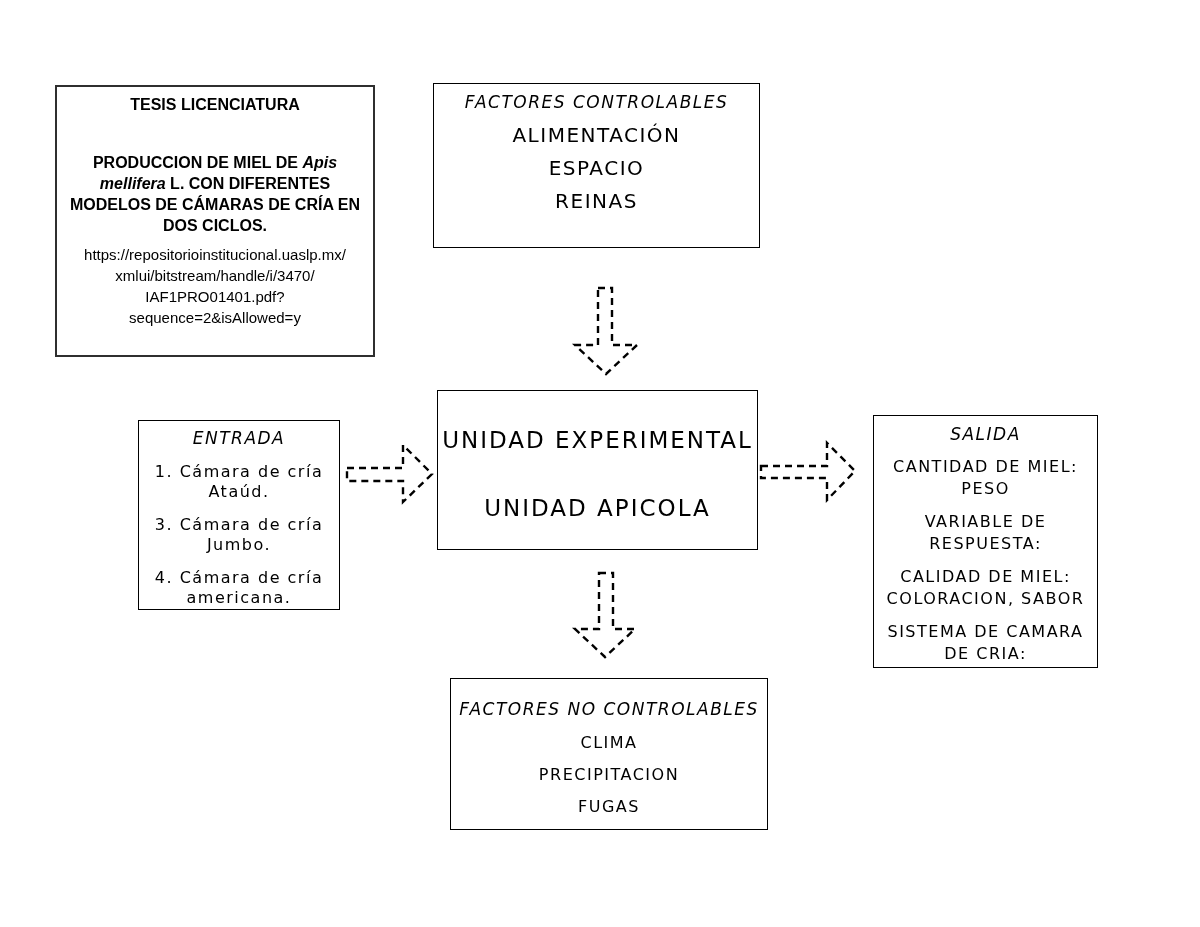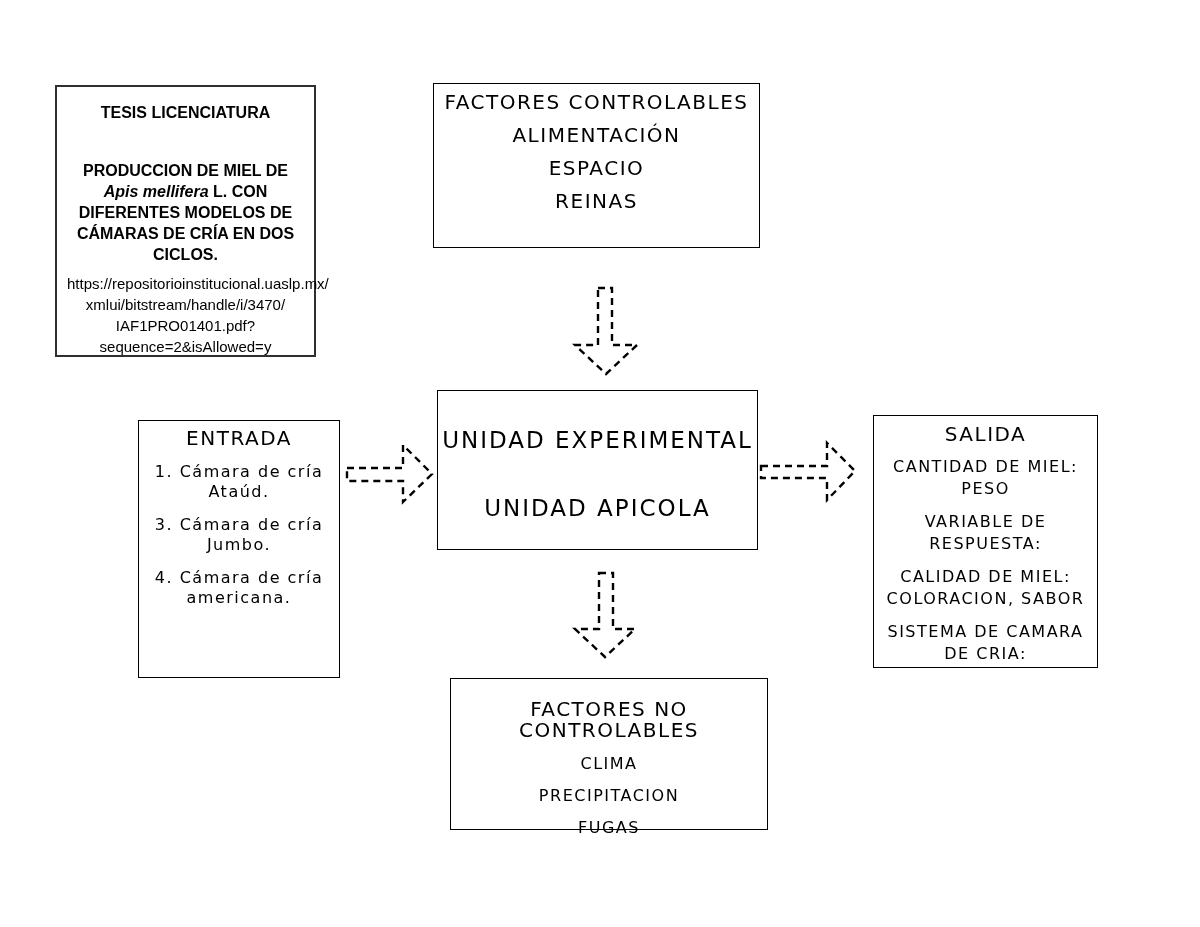--- a/index.html
+++ b/index.html
@@ -6,37 +6,37 @@
   html, body { background: #ffffff; }
   body { width: 1200px; height: 927px; position: relative; overflow: hidden;
          font-family: "DejaVu Sans", sans-serif; color: #000000; }
 
   .canvas { position: absolute; left: 0; top: 0; width: 1200px; height: 927px; }
 
   .box { position: absolute; border: 1.5px solid #000000; background: #ffffff;
          text-align: center; }
 
   
-  .tesis { left: 55px; top: 85px; width: 261px; height: 272px;
+  .tesis { left: 55px; top: 85px; width: 320px; height: 272px;
            border: 2px solid #2f2f2f;
            font-family: "Liberation Sans", sans-serif;
-           padding: 16px 10px 0 10px; }
+           padding: 8px 10px 0 10px; }
   .tesis-heading { font-weight: bold; font-size: 16px; line-height: 19px; }
   .tesis-title   { font-weight: bold; font-size: 16px; line-height: 21px; margin-top: 38px; }
   .tesis-title em { font-style: italic; }
   .tesis-url     { font-size: 15px; line-height: 21px; margin-top: 8px; }
 
   
   .fc   { left: 433px; top: 83px;  width: 327px; height: 165px; padding-top: 8px; }
-  .ent  { left: 138px; top: 420px; width: 202px; height: 258px; padding: 7px 5px 12px 5px; }
+  .ent  { left: 138px; top: 420px; width: 202px; height: 190px; padding: 7px 5px 12px 5px; }
   .uni  { left: 437px; top: 390px; width: 321px; height: 160px; padding-top: 38px; }
   .sal  { left: 873px; top: 415px; width: 225px; height: 253px; padding: 8px 10px 4px 10px; }
   .fnc  { left: 450px; top: 678px; width: 318px; height: 152px; padding-top: 20px; }
 
-  .h1 { font-size: 20px; line-height: 21px; letter-spacing: 1.5px; }
+  .h1 { font-size: 17px; line-height: 21px; letter-spacing: 1.5px; font-style: italic; }
   .fc .h1, .fnc .h1 { margin-bottom: 12px; }
   .ent .h1 { margin-bottom: 13px; }
   .sal .h1 { margin-bottom: 11px; }
 
   .fc .item  { font-size: 20px; line-height: 21px; letter-spacing: 1.5px; margin-bottom: 12px; }
   .fnc .item { font-size: 16px; line-height: 21px; letter-spacing: 1.5px; margin-bottom: 11px; }
   .ent .item { font-size: 16px; line-height: 20px; letter-spacing: 1.5px; margin-bottom: 13px; }
   .sal .item { font-size: 16px; line-height: 22px; letter-spacing: 1.5px; margin-bottom: 11px; }
 
   .uni .uline { font-size: 23px; line-height: 22px; letter-spacing: 2px; }

